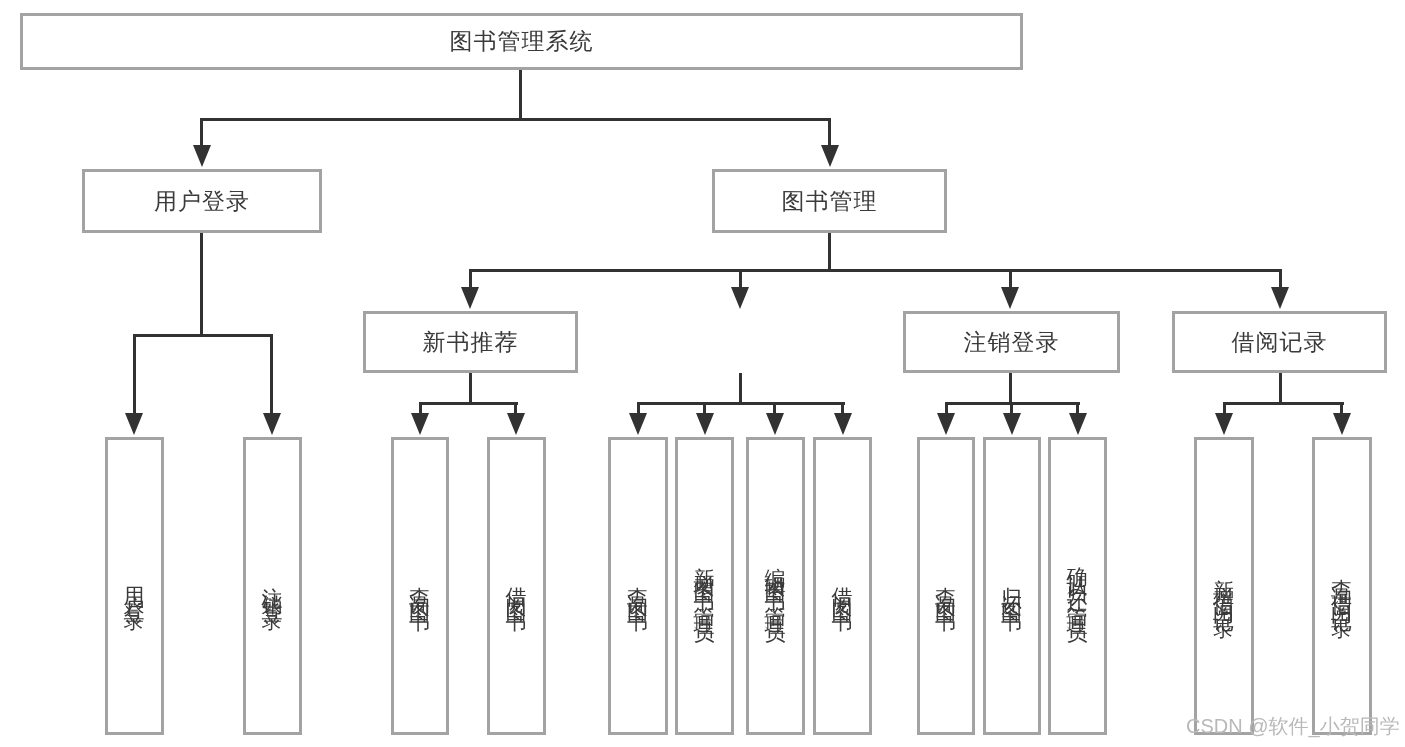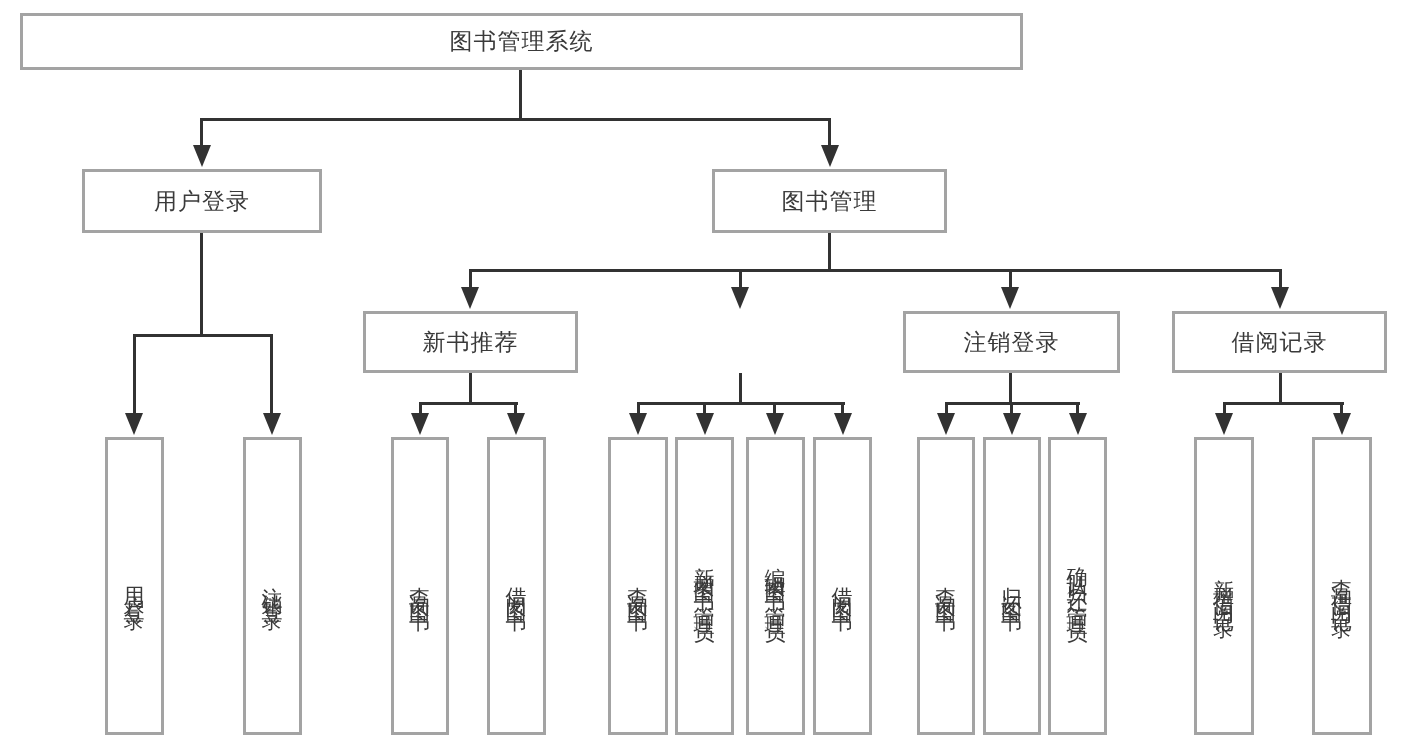--- a/index.html
+++ b/index.html
@@ -193,14 +193,15 @@
   <div class="arrow" style="left:629px;  top:413px;"></div>
   <div class="arrow" style="left:696px;  top:413px;"></div>
   <div class="arrow" style="left:766px;  top:413px;"></div>
   <div class="arrow" style="left:834px;  top:413px;"></div>
   <div class="arrow" style="left:937px;  top:413px;"></div>
   <div class="arrow" style="left:1003px; top:413px;"></div>
   <div class="arrow" style="left:1069px; top:413px;"></div>
   <div class="arrow" style="left:1215px; top:413px;"></div>
   <div class="arrow" style="left:1333px; top:413px;"></div>
 
+  <div class="watermark">CSDN @软件_小贺同学</div>
 
 </div>
 
 </body></html>

